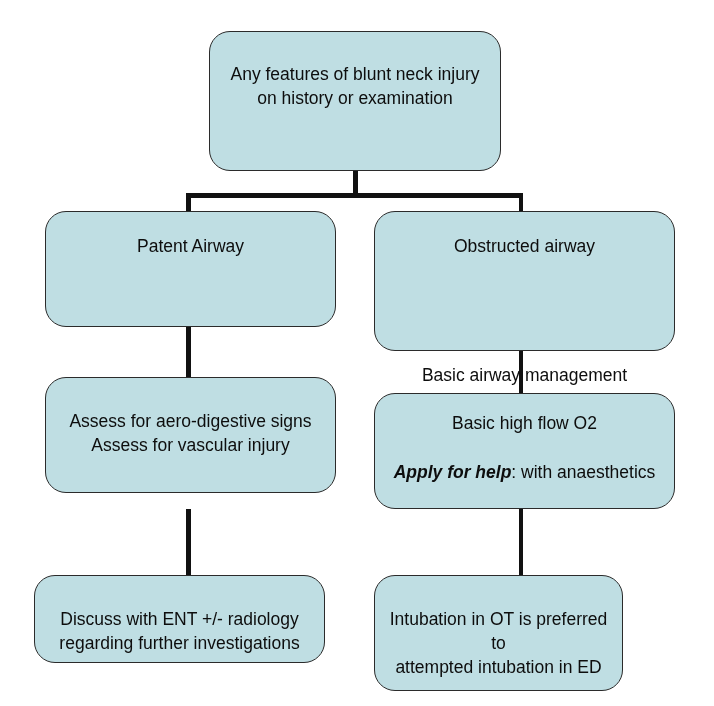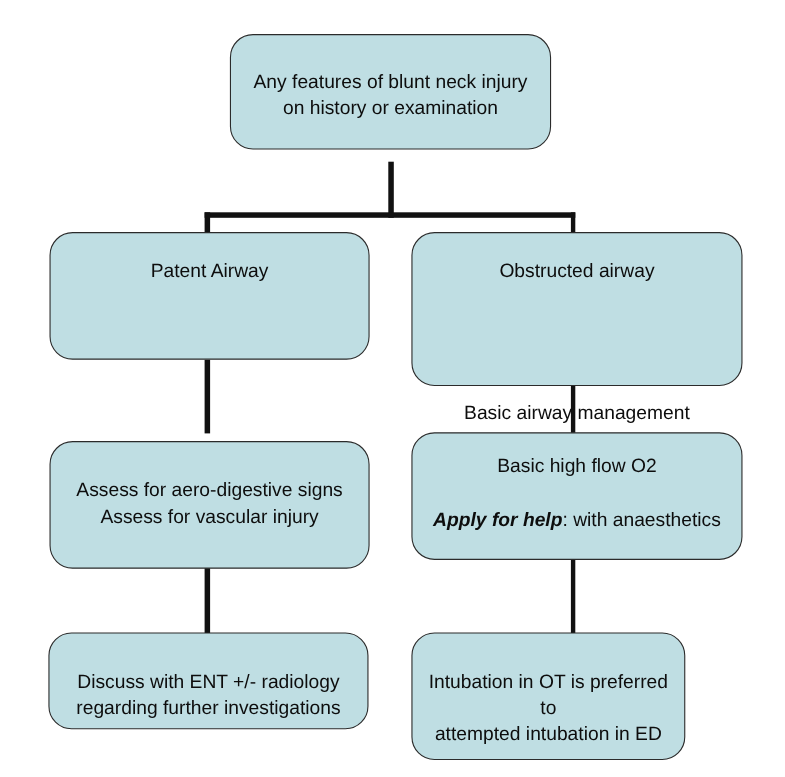--- a/index.html
+++ b/index.html
@@ -67,47 +67,47 @@
   <div class="conn" style="left:518.5px; top:193px; width:4.5px; height:20px;"></div>
 
   <div class="conn" style="left:186px; top:327px; width:4.5px; height:67px;"></div>
 
   <div class="conn" style="left:518.5px; top:327px; width:4.5px; height:67px;"></div>
 
   <div class="conn" style="left:186px; top:509px; width:4.5px; height:67px;"></div>
 
   <div class="conn" style="left:518.5px; top:509px; width:4.5px; height:67px;"></div>
 
-  <div class="node pad-top" style="left:209px; top:31px; width:292px; height:105px;">
+  <div class="node pad-top" style="left:209px; top:31px; width:292px; height:140px;">
     <div class="txt">Any features of blunt neck injury
 on history or examination</div>
   </div>
 
   <div class="node pad-upper" style="left:45px; top:211px; width:291px; height:116px;">
     <div class="txt">Patent Airway</div>
   </div>
 
   <div class="node pad-upper" style="left:374px; top:211px; width:301px; height:140px;">
     <div class="txt">Obstructed airway</div>
   </div>
 
-  <div class="node pad-mid" style="left:45px; top:401px; width:291px; height:116px;">
+  <div class="node pad-mid" style="left:45px; top:377px; width:291px; height:116px;">
     <div class="txt">Assess for aero-digestive signs
 Assess for vascular injury</div>
   </div>
 
   <div class="node pad-center" style="left:374px; top:393px; width:301px; height:116px;">
     <div class="txt">
       <span>Basic airway management</span><br>
       <span>Basic high flow O2</span><br>
       <span class="lead-strong">Apply for help</span><span>: with anaesthetics</span><br>
     </div>
   </div>
 
-  <div class="node pad-mid" style="left:44px; top:575px; width:291px; height:88px;">
+  <div class="node pad-mid" style="left:34px; top:575px; width:291px; height:88px;">
     <div class="txt">Discuss with ENT +/- radiology
 regarding further investigations</div>
   </div>
 
   <div class="node pad-mid" style="left:374px; top:575px; width:249px; height:116px;">
     <div class="txt">Intubation in OT is preferred to
 attempted intubation in ED</div>
   </div>
 
 </div>

